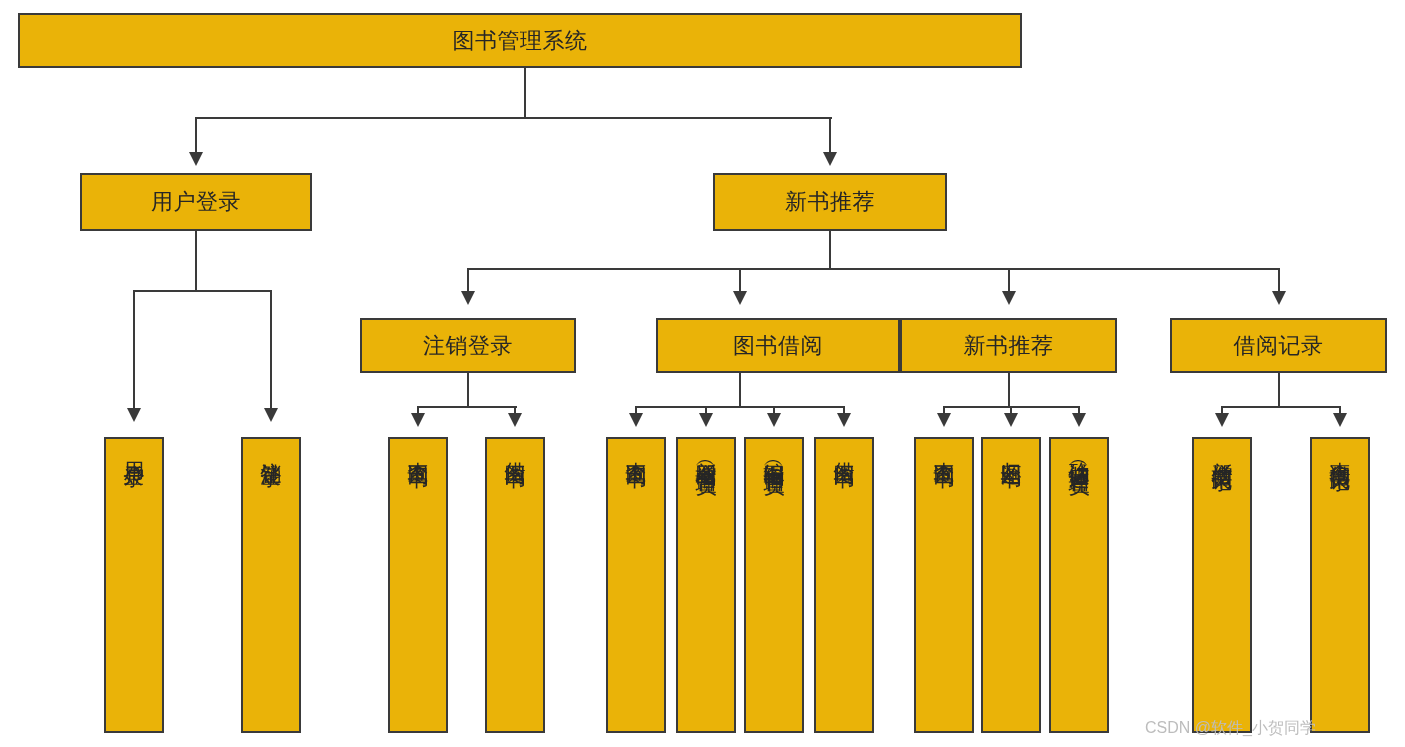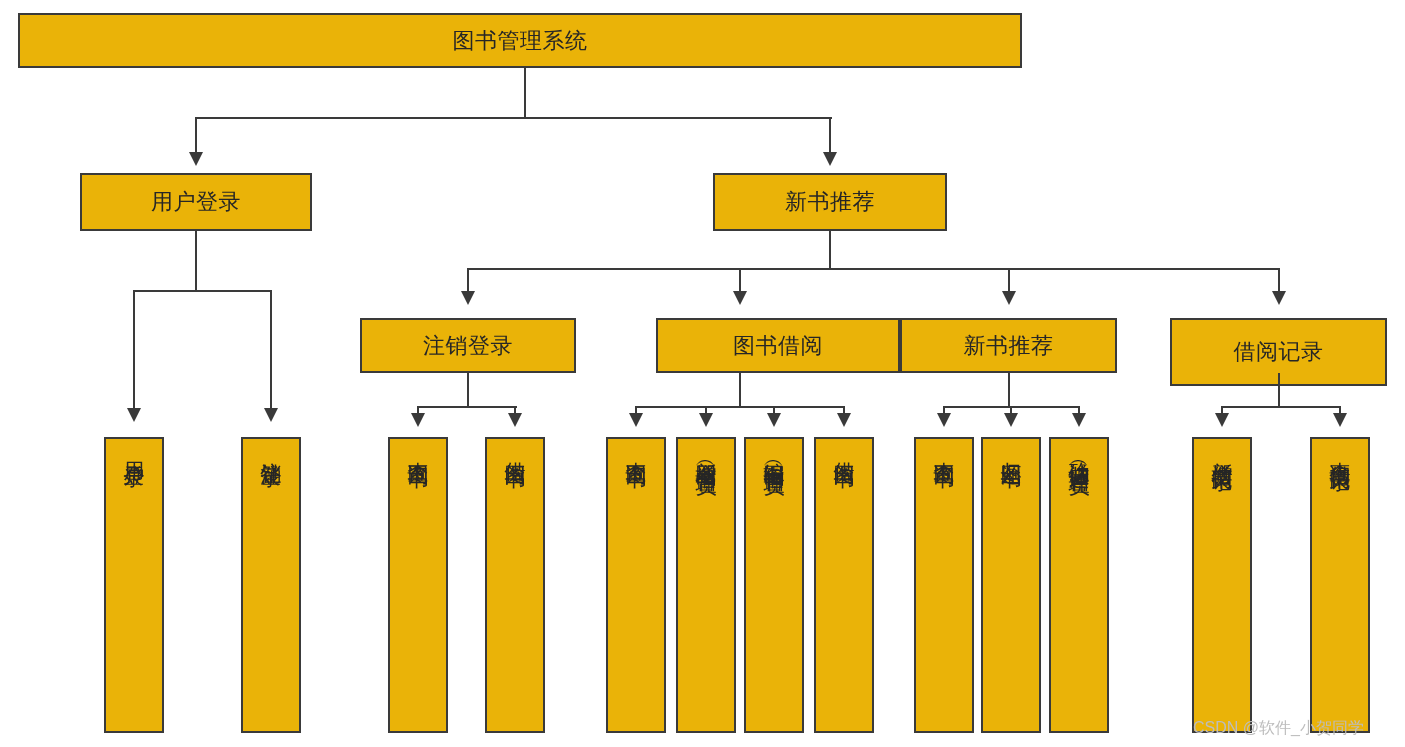--- a/index.html
+++ b/index.html
@@ -124,21 +124,21 @@
 
   <div class="node level2" style="left:360px; top:318px; width:216px; height:55px;">
     <span class="node-label">注销登录</span>
   </div>
   <div class="node level2" style="left:632px; top:318px; width:244px; height:55px;margin-left:24px;">
     <span class="node-label">图书借阅</span>
   </div>
   <div class="node level2" style="left:900px; top:318px; width:217px; height:55px;">
     <span class="node-label">新书推荐</span>
   </div>
-  <div class="node level2" style="left:1170px; top:318px; width:217px; height:68px;">
+  <div class="node level2" style="left:1170px; top:318px; width:217px; height:55px;">
     <span class="node-label">借阅记录</span>
   </div>
 
   <div class="conn v" style="left:467px; top:373px; height:34px;"></div>
   <div class="conn h" style="left:417px; top:406px; width:100px;"></div>
   <div class="conn v" style="left:417px; top:406px; height:8px;"></div>
   <div class="arrow" style="left:411px; top:413px;"></div>
   <div class="conn v" style="left:514px; top:406px; height:8px;"></div>
   <div class="arrow" style="left:508px; top:413px;"></div>
 
@@ -206,15 +206,15 @@
     <span class="node-label">确认归还（管理员）</span>
   </div>
 
   <div class="node leaf" style="left:1192px; top:437px; width:60px; height:296px;">
     <span class="node-label">新增借阅记录</span>
   </div>
   <div class="node leaf" style="left:1310px; top:437px; width:60px; height:296px;">
     <span class="node-label">查询借阅记录</span>
   </div>
 
-  <div id="watermark" style="left:1193px; top:718px;">CSDN @软件_小贺同学</div>
+  <div id="watermark" style="left:1145px; top:718px;">CSDN @软件_小贺同学</div>
 
 </div>
 
 </body></html>

